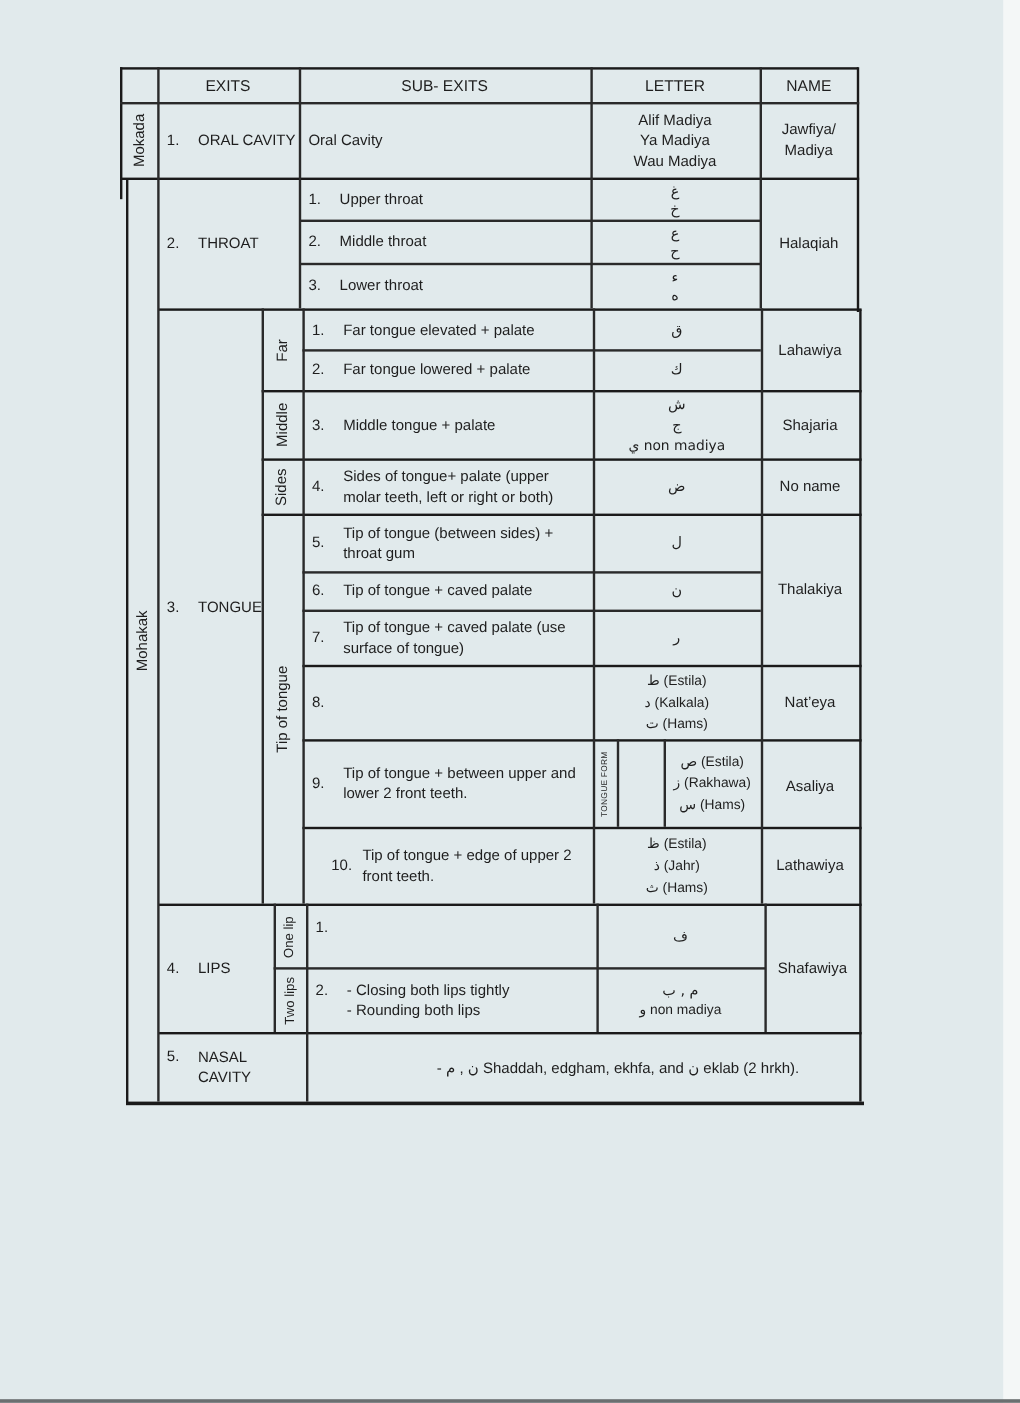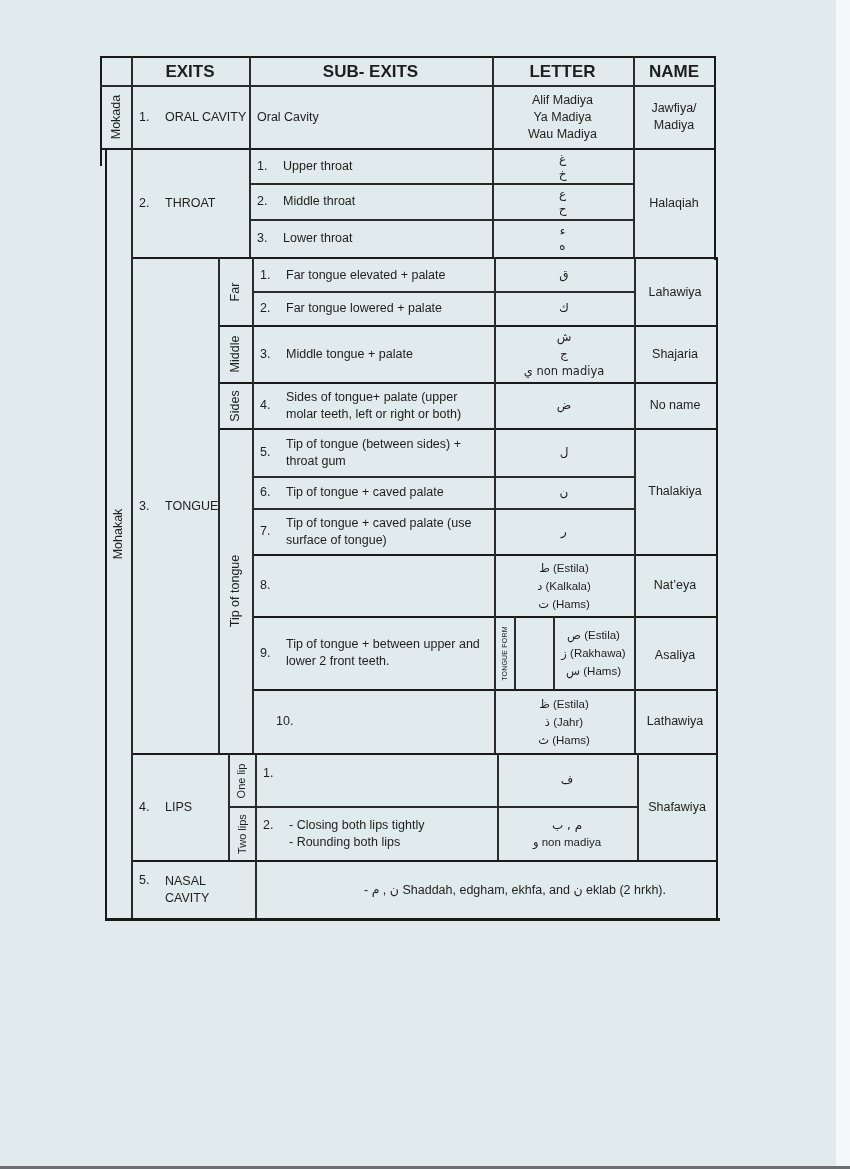--- a/index.html
+++ b/index.html
@@ -24,21 +24,21 @@
   .vert {
     position:absolute; box-sizing:border-box;
     display:flex; align-items:center; justify-content:center;
   }
   .vert span { transform:rotate(-90deg); white-space:nowrap; font-size:12.5px; }
   .vert.small span { font-size:7px; letter-spacing:0.2px; }
   .num { display:inline-block; width:26px; flex:none; }
   .sub { display:flex; align-items:flex-start; }
   .stack { display:flex; flex-direction:column; align-items:center; }
   .ar { font-family:"DejaVu Sans", sans-serif; font-size:12px; }
-  .hdr { font-weight:bold; font-size:17px; }
+  .hdr { font-weight:normal; font-size:13px; }
 </style>
 </head>
 <body>
 
 <div class="page-edge-r"></div>
 <div class="page-edge-b"></div>
 
 <div>
 
   <div class="hline thick" style="left:100px;top:56px;width:615px;height:2px;"></div>
@@ -197,20 +197,21 @@
   </div>
   <div class="cell left" style="left:252px;top:555px;width:242px;height:61px;padding-right:6px;">
     <span class="num">8.</span>
   </div>
   <div class="cell left" style="left:252px;top:617px;width:242px;height:72px;padding-right:4px;">
     <span class="num">9.</span>
       <span>Tip of tongue + between upper and lower 2 front teeth.</span>
   </div>
   <div class="cell left" style="left:268px;top:690px;width:242px;height:63px;padding-right:10px;">
     <span class="num">10.</span>
+      <span>Tip of tongue + edge of upper 2 front teeth.</span>
   </div>
 
   <div class="cell center ar" style="left:494px;top:259px;width:140px;height:32px;">ق</div>
   <div class="cell center ar" style="left:494px;top:292px;width:140px;height:33px;">ك</div>
   <div class="cell center" style="left:494px;top:326px;width:140px;height:56px;">
     <div class="stack ar" style="line-height:17px;">
       <span>ش</span>
       <span>ج</span>
       <span style="font-size:11.5px;">ي  non madiya</span>
     </div>

